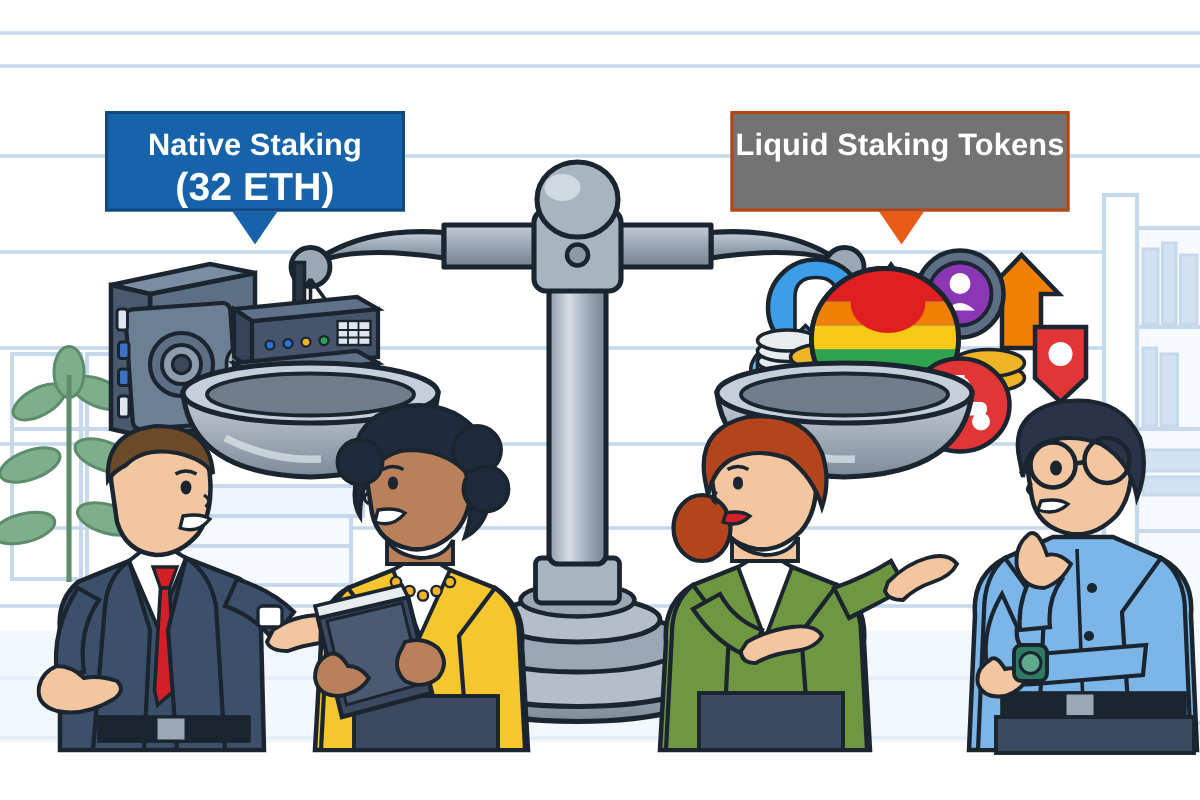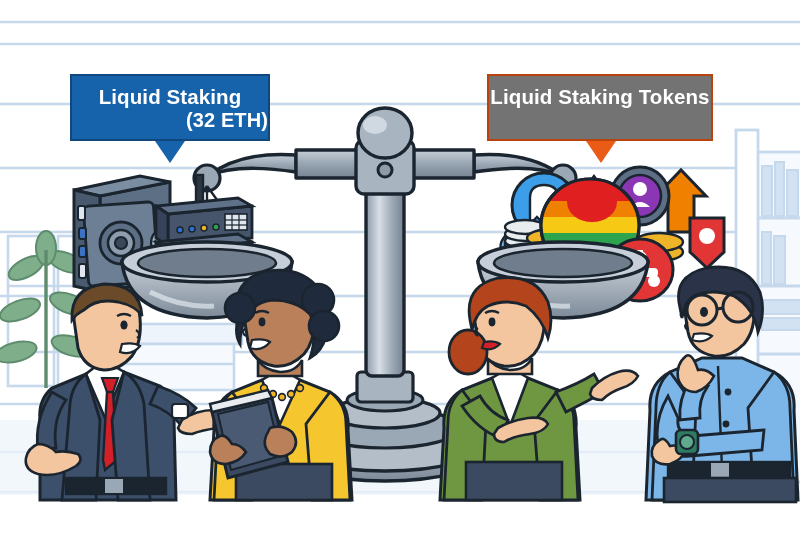--- a/index.html
+++ b/index.html
@@ -3,21 +3,21 @@
 <meta charset="utf-8">
 <style>
   html,body{margin:0;padding:0;background:#fff;}
   body{font-family:"Liberation Sans",sans-serif;}
   #stage{position:relative;width:800px;height:533px;overflow:hidden;background:#ffffff;}
   svg{display:block;}
   #art{position:absolute;left:0;top:0;width:800px;height:533px;}
   .callout{position:absolute;box-sizing:border-box;text-align:center;color:#fff;
            font-weight:700;line-height:1.18;letter-spacing:.1px;}
   .callout .l1{display:block;font-size:20.5px;}
-  .callout .l2{display:block;font-size:20px;text-align:right;}
+  .callout .l2{display:block;font-size:26px;}
   #callout-native{left:70px;top:74px;width:200px;height:67px;background:#1763ab;
                   border:2px solid #10477c;padding-top:9px;}
   #callout-lst{left:487px;top:74px;width:226px;height:67px;background:#737373;
                border:2px solid #b8430c;padding-top:9px;}
   .tail{position:absolute;width:0;height:0;}
   #tail-native{left:155px;top:141px;border-left:15px solid transparent;
                border-right:15px solid transparent;border-top:22px solid #1763ab;}
   #tail-lst{left:586px;top:141px;border-left:15px solid transparent;
             border-right:15px solid transparent;border-top:22px solid #ea5b18;}
 </style>
@@ -422,21 +422,21 @@
         <path d="M694 334 Q706 332 712 336 Q704 344 692 340 Z" fill="#ffffff" stroke="#1b2530" stroke-width="2.2"></path>
         <path d="M688 322 Q682 326 688 330" stroke="#1b2530" stroke-width="2.2" fill="none"></path>
       </g>
     </g>
   </svg>
 
   <div class="tail" id="tail-native"></div>
   <div class="tail" id="tail-lst"></div>
 
   <div class="callout" id="callout-native">
-    <span class="l1">Liquid Staking</span>
+    <span class="l1">Native Staking</span>
     <span class="l2">(32 ETH)</span>
   </div>
 
   <div class="callout" id="callout-lst">
     <span class="l1">Liquid Staking Tokens</span>
   </div>
 
 </div>
 
 </body></html>

